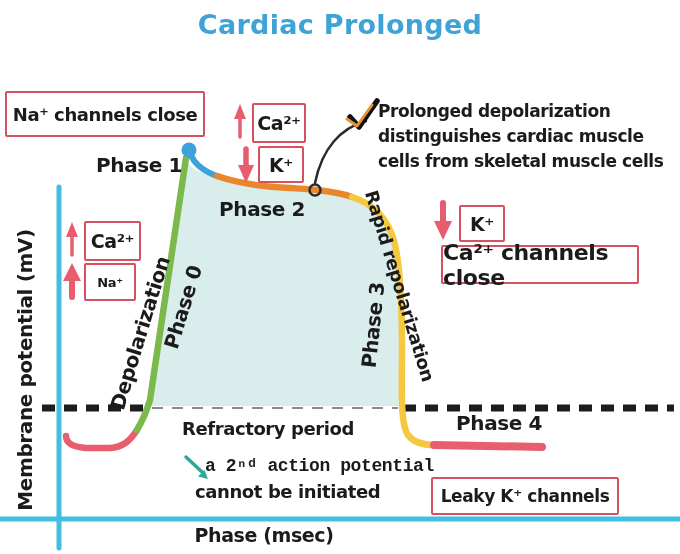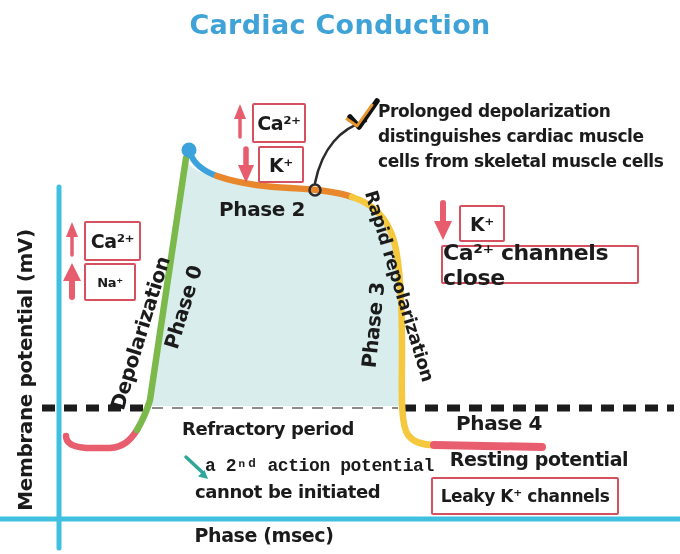--- a/index.html
+++ b/index.html
@@ -76,45 +76,46 @@
       <path d="M 443,203 V 222" stroke="#E85D6E" stroke-width="6" stroke-linecap="round"></path>
       <polygon points="443,240 434,221 452,221" fill="#E85D6E"></polygon>
     </g>
 
     <g>
       <path d="M 186,457 L 202,472" stroke="#2FA89A" stroke-width="3.5" stroke-linecap="round"></path>
       <polygon points="208,479 198,476.5 204.5,470" fill="#2FA89A"></polygon>
     </g>
   </svg>
 
-  <div class="lbl title">Cardiac Conduction</div>
+  <div class="lbl title">Cardiac Prolonged</div>
 
   <div class="lbl rot" style="left:-122px;top:356px;width:300px;height:28px;font-size:20px;transform:rotate(-90deg);">Membrane potential (mV)</div>
   <div class="lbl" style="left:164px;top:525px;width:200px;text-align:center;font-size:19px;">Phase (msec)</div>
 
+  <div class="rbox" style="left:5px;top:91px;width:196px;height:42px;font-size:18px;">Na⁺ channels close</div>
   <div class="rbox" style="left:252px;top:103px;width:50px;height:36px;font-size:19px;">Ca²⁺</div>
   <div class="rbox" style="left:258px;top:146px;width:42px;height:33px;font-size:19px;">K⁺</div>
   <div class="rbox" style="left:84px;top:221px;width:53px;height:36px;font-size:19px;">Ca²⁺</div>
   <div class="rbox" style="left:84px;top:263px;width:48px;height:34px;font-size:13px;">Na⁺</div>
   <div class="rbox" style="left:459px;top:205px;width:42px;height:33px;font-size:19px;">K⁺</div>
   <div class="rbox" style="left:441px;top:245px;width:194px;height:35px;font-size:22px;">Ca²⁺ channels close</div>
   <div class="rbox" style="left:431px;top:477px;width:184px;height:34px;font-size:17px;">Leaky K⁺ channels</div>
 
+  <div class="lbl" style="left:94px;top:154px;width:88px;text-align:right;font-size:20px;">Phase 1</div>
   <div class="lbl" style="left:205px;top:198px;width:100px;text-align:right;font-size:20px;">Phase 2</div>
   <div class="lbl rot" style="left:123px;top:296px;width:120px;font-size:20px;transform:rotate(-73deg);">Phase 0</div>
   <div class="lbl rot" style="left:318px;top:314px;width:110px;font-size:20px;transform:rotate(-84deg);">Phase 3</div>
   <div class="lbl" style="left:434px;top:412px;width:100px;text-align:right;font-size:20px;margin-left:8px;">Phase 4</div>
 
   <div class="lbl rot" style="left:40px;top:322px;width:200px;font-size:20px;transform:rotate(-73deg);">Depolarization</div>
   <div class="lbl rot" style="left:292px;top:276px;width:215px;font-size:18px;transform:rotate(73deg);">Rapid repolarization</div>
 
   <div class="lbl" style="left:378px;top:99px;width:300px;font-size:17px;line-height:25px;">
     <div>Prolonged depolarization</div>
     <div>distinguishes cardiac muscle</div>
     <div>cells from skeletal muscle cells</div>
   </div>
 
   <div class="lbl" style="left:178px;top:419px;width:180px;text-align:center;font-size:18px;">Refractory period</div>
   <div class="lbl small-note" style="left:205px;top:457px;font-family:Liberation Mono, monospace;">a 2ⁿᵈ action potential</div>
   <div class="lbl small-note" style="left:195px;top:482px;">cannot be initiated</div>
-  <div class="lbl" style="left:449px;top:449px;width:180px;text-align:center;font-size:19px;">Resting potential</div>
 
 </div>
 
 </body></html>

